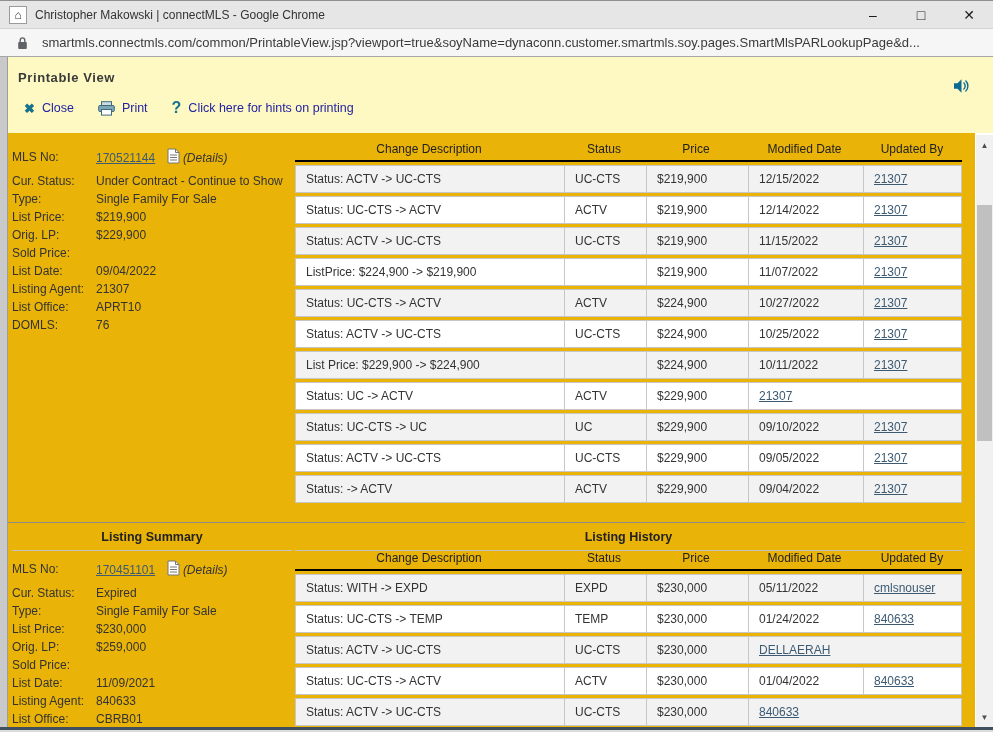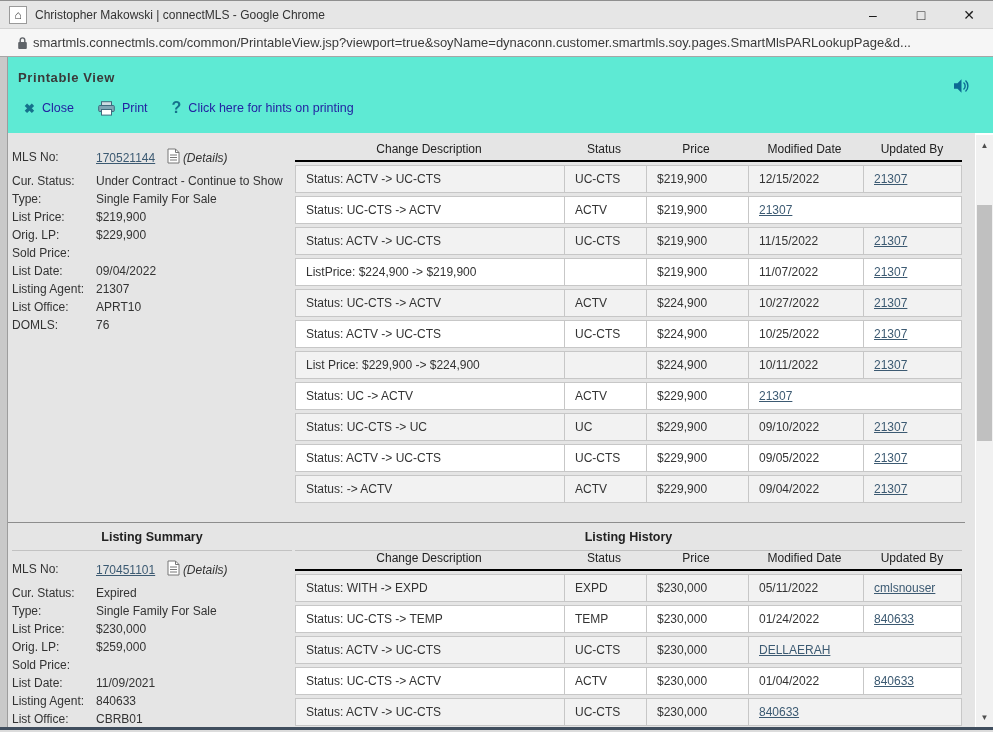--- a/index.html
+++ b/index.html
@@ -13,36 +13,36 @@
            display:flex;align-items:center;justify-content:center;font-size:12px;color:#333;line-height:1;}
   .wtitle{margin-left:8px;font-size:12px;color:#333;}
   .wcontrols{margin-left:auto;display:flex;align-items:center;}
   .wbtn{width:48px;text-align:center;font-size:14px;color:#1c1c1c;cursor:default;}
 
   
   .urlbar{position:absolute;top:28px;left:0;right:0;height:29px;background:#f6f6f6;
           border-top:1px solid #d2d2d2;border-bottom:1px solid #a6a6a6;box-sizing:border-box;
           display:flex;align-items:center;}
   .lock{margin-left:17px;display:flex;}
-  .url{margin-left:5px;font-size:13px;color:#3a3a3a;white-space:nowrap;}
+  .url{margin-left:14px;font-size:13px;color:#3a3a3a;white-space:nowrap;}
 
   
-  .band{position:absolute;top:57px;left:8px;right:0;height:76px;background:#5eead4;}
+  .band{position:absolute;top:57px;left:8px;right:0;height:76px;background:#fef9c3;}
   .ptitle{position:absolute;left:10px;top:13px;font-size:13px;font-weight:bold;color:#3a3a3a;letter-spacing:.6px;}
   .speaker{position:absolute;right:21px;top:21px;cursor:pointer;}
   .toolbar{position:absolute;left:16px;top:43px;display:flex;align-items:center;gap:24px;}
   .tb{display:flex;align-items:center;gap:7px;color:#2323a2;font-size:12.5px;cursor:pointer;}
   .xicon{color:#15718c;font-weight:bold;font-size:13px;line-height:1;}
   .qicon{color:#15718c;font-weight:bold;font-size:16px;line-height:1;}
 
   .leftstrip{position:absolute;left:0;top:57px;bottom:5px;width:8px;background:#c9c9c9;
              border-right:1px solid #9d9d9d;box-sizing:border-box;}
 
   
-  .content{position:absolute;left:8px;top:133px;width:967px;height:594px;background:#e5e5e5;overflow:hidden;}
+  .content{position:absolute;left:8px;top:133px;width:967px;height:594px;background:#eab308;overflow:hidden;}
 
   .summary{position:absolute;width:282px;font-size:12px;color:#333;}
   .s-row{display:flex;margin-bottom:3px;line-height:15px;}
   .s-row.mls{margin-bottom:7px;align-items:center;line-height:18px;}
   .s-label{width:84px;flex:none;}
   .s-value{flex:1;}
   .mls-link{color:#3c5a72;text-decoration:underline;cursor:pointer;}
   .details{font-style:italic;margin-left:0;color:#333;cursor:pointer;}
   .doc{margin-left:8px;display:inline-flex;position:relative;top:2px;cursor:pointer;}
 
@@ -204,20 +204,21 @@
           <div class="td">$219,900</div>
           <div class="td">12/15/2022</div>
           <div class="td">
             <span class="cell-link">21307</span>
           </div>
         </div>
         <div class="t-row">
           <div class="td">Status: UC-CTS -&gt; ACTV</div>
           <div class="td">ACTV</div>
           <div class="td">$219,900</div>
+          <div class="td">12/14/2022</div>
           <div class="td">
             <span class="cell-link">21307</span>
           </div>
         </div>
         <div class="t-row">
           <div class="td">Status: ACTV -&gt; UC-CTS</div>
           <div class="td">UC-CTS</div>
           <div class="td">$219,900</div>
           <div class="td">11/15/2022</div>
           <div class="td">

